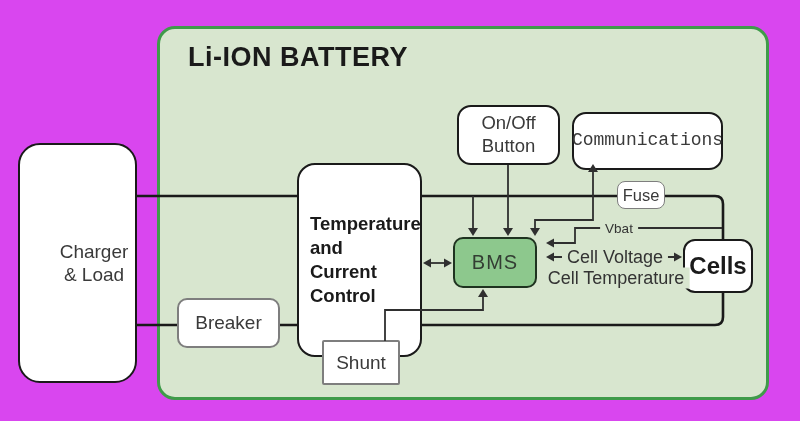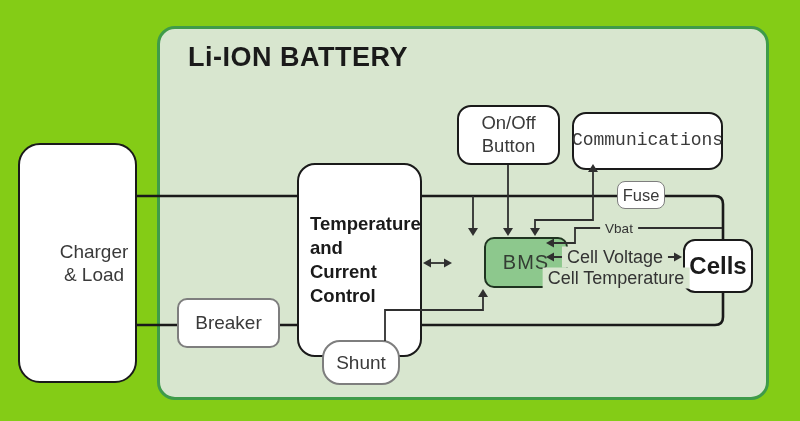--- a/index.html
+++ b/index.html
@@ -1,17 +1,17 @@
 <!DOCTYPE html>
 <html style="--container-fill: #d8e6cf; --container-border: #3f9b4a; --bms-fill: #8dc88d; --bms-border: #1f3320; --box-border-dark: #1a1a1a; --box-border-gray: #7e7e7e; --wire: #1a1a1a; --signal: #2f2f2f;"><head>
 <meta charset="utf-8">
 <style>
   html,body{margin:0;padding:0;background:#ffffff;}
   #stage{
-    position:relative;width:800px;height:421px;background:#84cc16;overflow:hidden;
+    position:relative;width:800px;height:421px;background:#d946ef;overflow:hidden;
     font-family:"Liberation Sans", sans-serif;
   }
   
   #battery-container{
     position:absolute;left:157px;top:26px;width:612px;height:374px;
     background:var(--container-fill,#d8e6cf);
     border:3px solid var(--container-border,#3f9b4a);
     border-radius:18px;z-index:0;box-sizing:border-box;
   }
   #battery-title{
@@ -35,29 +35,29 @@
   .border-gray{border:2px solid var(--box-border-gray,#7e7e7e);}
   #charger-box{left:18px;top:143px;width:119px;height:240px;border-radius:22px;justify-content:flex-end;}
   #charger-box .inner{width:82px;}
   #breaker-box{left:177px;top:298px;width:103px;height:50px;border-radius:10px;}
   #protection-box{
     left:297px;top:163px;width:125px;height:194px;border-radius:18px;
     justify-content:flex-start;text-align:left;padding-left:11px;
     font-weight:bold;color:#1a1a1a;font-size:18.5px;line-height:1.3;
   }
   #protection-box .inner{width:104px;}
-  #shunt-box{left:322px;top:340px;width:78px;height:45px;border-radius:18px;}
+  #shunt-box{left:322px;top:340px;width:78px;height:45px;border-radius:2px;}
   #onoff-box{left:457px;top:105px;width:103px;height:60px;border-radius:14px;font-size:18.5px;}
   #onoff-box .inner{width:72px;}
   #comms-box{left:572px;top:112px;width:151px;height:58px;border-radius:14px;font-size:18px;font-family:Liberation Mono, monospace;}
   #fuse-box{left:617px;top:181px;width:48px;height:28px;border-radius:8px;font-size:16.5px;border-width:1.8px;}
   #bms-box{
     left:453px;top:237px;width:84px;height:51px;border-radius:10px;
     background:var(--bms-fill,#8dc88d);border:2.4px solid var(--bms-border,#1f3320);
-    font-size:20px;color:#333d33;letter-spacing:1px;margin-left:31px;
+    font-size:20px;color:#333d33;letter-spacing:1px;
   }
   #cells-box{left:683px;top:239px;width:70px;height:54px;border-radius:12px;
     font-weight:bold;font-size:24px;color:#1a1a1a;border-width:2.4px;}
   
   .sig-label{
     position:absolute;transform:translate(-50%,-50%);z-index:4;
     background:var(--container-fill,#d8e6cf);
     padding:0 5px;color:#333333;font-size:18px;white-space:nowrap;
   }
   #vbat-label{left:619px;top:228px;font-size:13.5px;}

